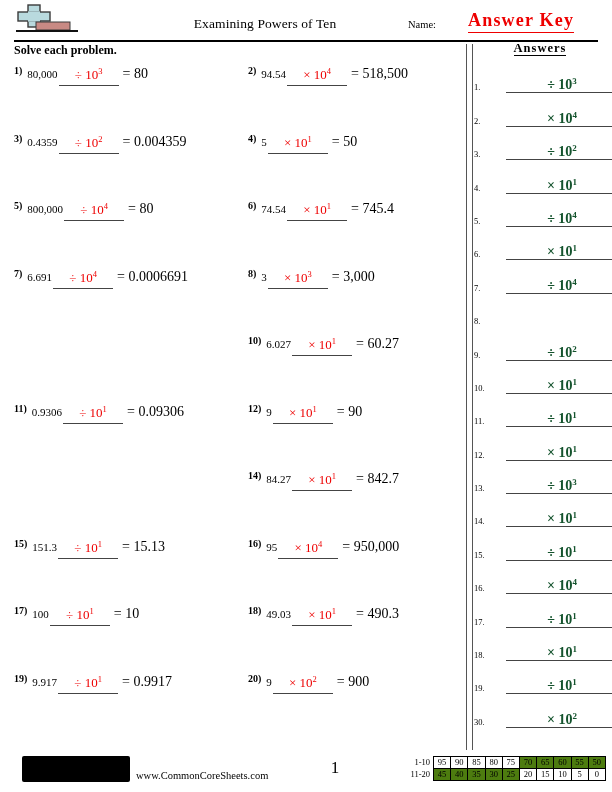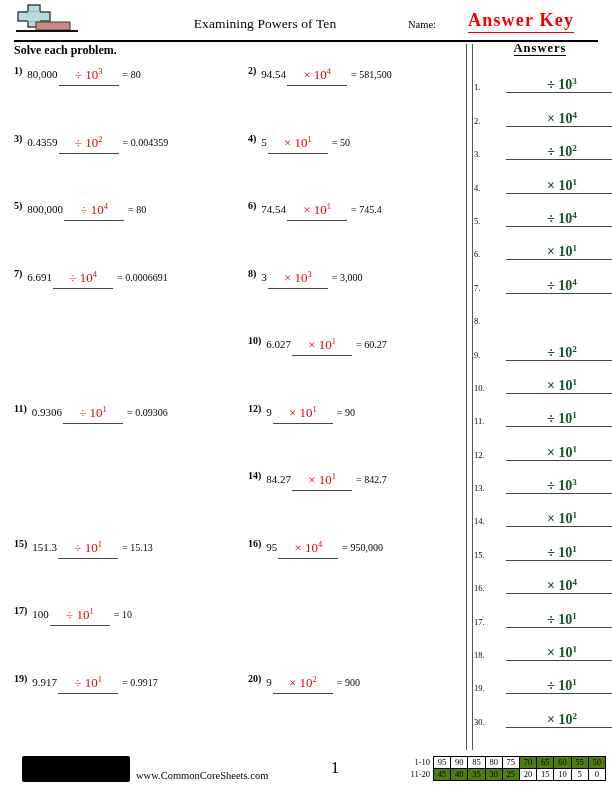--- a/index.html
+++ b/index.html
@@ -124,21 +124,21 @@
     margin: 0 1px;
     line-height: 20px;
     vertical-align: -1px;
     min-width: 52px;
   }
   .blank sup {
     font-size: 8.5px;
     vertical-align: 5px;
   }
   .pright {
-    font-size: 10px;
+    font-size: 14px;
     margin-left: 3px;
   }
 
   
   #answer-col {
     position: absolute;
     left: 472px; top: 60px;
     width: 136px;
   }
   .ans-row {
@@ -262,34 +262,35 @@
 <div id="solve-label">Solve each problem.</div>
 
 <div id="answers-heading">
   <span>Answers</span>
 </div>
 
 <div id="divider"></div>
 
 <div id="problems">
     <div class="problem" style="left: 14px; top: 0px;"><span class="pnum">1)</span><span class="pleft">80,000</span><span class="blank">÷ 10<sup>3</sup></span><span class="pright">= 80</span></div>
-    <div class="problem" style="left: 248px; top: 0px;"><span class="pnum">2)</span><span class="pleft">94.54</span><span class="blank">× 10<sup>4</sup></span><span class="pright">= 581,500</span></div>
+    <div class="problem" style="left: 248px; top: 0px;"><span class="pnum">2)</span><span class="pleft">94.54</span><span class="blank">× 10<sup>4</sup></span><span class="pright">= 518,500</span></div>
     <div class="problem" style="left: 14px; top: 67.5px;"><span class="pnum">3)</span><span class="pleft">0.4359</span><span class="blank">÷ 10<sup>2</sup></span><span class="pright">= 0.004359</span></div>
     <div class="problem" style="left: 248px; top: 67.5px;"><span class="pnum">4)</span><span class="pleft">5</span><span class="blank">× 10<sup>1</sup></span><span class="pright">= 50</span></div>
     <div class="problem" style="left: 14px; top: 135px;"><span class="pnum">5)</span><span class="pleft">800,000</span><span class="blank">÷ 10<sup>4</sup></span><span class="pright">= 80</span></div>
     <div class="problem" style="left: 248px; top: 135px;"><span class="pnum">6)</span><span class="pleft">74.54</span><span class="blank">× 10<sup>1</sup></span><span class="pright">= 745.4</span></div>
     <div class="problem" style="left: 14px; top: 202.5px;"><span class="pnum">7)</span><span class="pleft">6.691</span><span class="blank">÷ 10<sup>4</sup></span><span class="pright">= 0.0006691</span></div>
     <div class="problem" style="left: 248px; top: 202.5px;"><span class="pnum">8)</span><span class="pleft">3</span><span class="blank">× 10<sup>3</sup></span><span class="pright">= 3,000</span></div>
     <div class="problem" style="left: 248px; top: 270px;"><span class="pnum">10)</span><span class="pleft">6.027</span><span class="blank">× 10<sup>1</sup></span><span class="pright">= 60.27</span></div>
     <div class="problem" style="left: 14px; top: 337.5px;"><span class="pnum">11)</span><span class="pleft">0.9306</span><span class="blank">÷ 10<sup>1</sup></span><span class="pright">= 0.09306</span></div>
     <div class="problem" style="left: 248px; top: 337.5px;"><span class="pnum">12)</span><span class="pleft">9</span><span class="blank">× 10<sup>1</sup></span><span class="pright">= 90</span></div>
     <div class="problem" style="left: 248px; top: 405px;"><span class="pnum">14)</span><span class="pleft">84.27</span><span class="blank">× 10<sup>1</sup></span><span class="pright">= 842.7</span></div>
     <div class="problem" style="left: 14px; top: 472.5px;"><span class="pnum">15)</span><span class="pleft">151.3</span><span class="blank">÷ 10<sup>1</sup></span><span class="pright">= 15.13</span></div>
     <div class="problem" style="left: 248px; top: 472.5px;"><span class="pnum">16)</span><span class="pleft">95</span><span class="blank">× 10<sup>4</sup></span><span class="pright">= 950,000</span></div>
     <div class="problem" style="left: 14px; top: 540px;"><span class="pnum">17)</span><span class="pleft">100</span><span class="blank">÷ 10<sup>1</sup></span><span class="pright">= 10</span></div>
+    <div class="problem" style="left: 248px; top: 540px;"><span class="pnum">18)</span><span class="pleft">49.03</span><span class="blank">× 10<sup>1</sup></span><span class="pright">= 490.3</span></div>
     <div class="problem" style="left: 14px; top: 607.5px;"><span class="pnum">19)</span><span class="pleft">9.917</span><span class="blank">÷ 10<sup>1</sup></span><span class="pright">= 0.9917</span></div>
     <div class="problem" style="left: 248px; top: 607.5px;"><span class="pnum">20)</span><span class="pleft">9</span><span class="blank">× 10<sup>2</sup></span><span class="pright">= 900</span></div>
   </div>
 
 <div id="answer-col">
     <div class="ans-row">
       <span class="ans-num">1.</span>
       <span class="ans-line">÷ 10<sup>3</sup></span>
     </div>
     <div class="ans-row">

